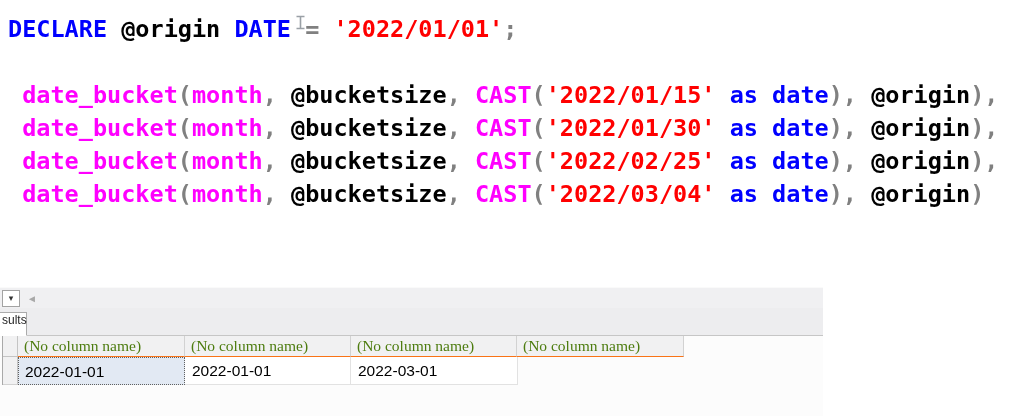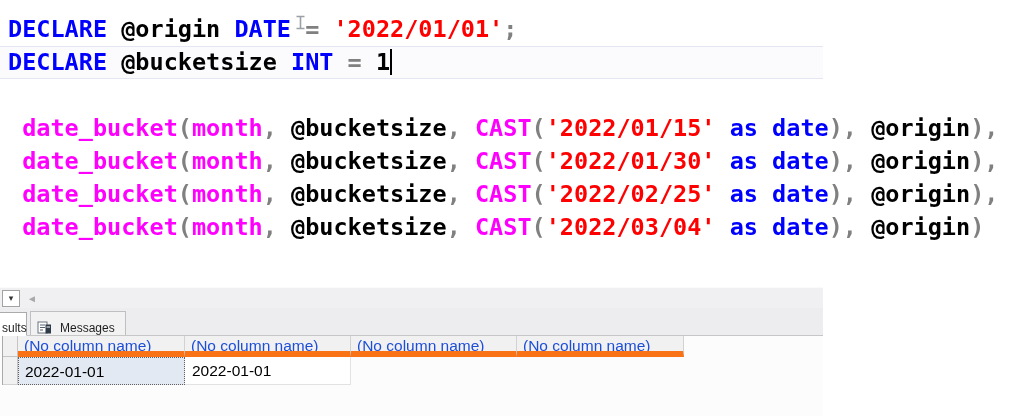--- a/index.html
+++ b/index.html
@@ -24,97 +24,86 @@
                   border-top:1px solid #FAFAFA; }
   #splitter-dropdown { position:absolute; left:2px; top:2px; width:18px; height:17px;
                   background:#fff; border:1px solid #A3A3A3; color:#333;
                   font-size:9px; line-height:15px; text-align:center; cursor:default; }
   #scroll-left { position:absolute; left:27px; top:4px; color:#A8A8A8; font-size:10px;
                   line-height:13px; }
 
   
   #tab-bar { position:relative; width:100%; height:28px; background:#EDEDEF;
              border-bottom:1px solid #C6C6C6; display:flex; align-items:flex-end; }
-  .tab { height:24px; display:flex; align-items:flex-end; font-size:12px; color:#1e1e1e; }
+  .tab { height:24px; display:flex; align-items:flex-start; font-size:12px; color:#1e1e1e; }
   #tab-results { width:27px; background:#ffffff; border-top:1px solid #ABABAB;
                  border-right:1px solid #ABABAB; padding-left:2px;
                  margin-bottom:-1px; border-bottom:1px solid #fff; }
   #tab-messages { margin-left:3px; padding:0 10px 0 6px; background:#F2F2F3;
                   border:1px solid #BFBFBF; border-bottom:none; gap:6px; }
   #tab-messages .lbl { padding-left:2px; }
 
   
   #results-area { position:relative; width:100%; height:80px; background:#FCFCFC; }
   #results-grid { position:absolute; left:2px; top:0; border-left:1px solid #A9A9A9; }
   .g-row { display:flex; }
   .g-cell { flex:none; overflow:hidden; white-space:nowrap; font-size:15.5px; }
-  .g-head { height:21px; line-height:20px; background:#F1F1F2; color:#1d4ed8;
-            border-right:1px solid #D2D2D2; border-bottom:6px solid #f97316;
-            padding-left:6px; }
+  .g-head { height:21px; line-height:20px; background:#F1F1F2; color:#4d7c0f;
+            border-right:1px solid #D2D2D2; border-bottom:1px solid #f97316;
+            padding-left:6px;font-family:Liberation Serif, serif; }
   .g-corner { height:21px; background:#F1F1F2; border-right:1px solid #C4C4C4;
               border-bottom:1px solid #C4C4C4; }
   .g-rowhead { height:28px; background:#F1F1F2; border-right:1px solid #C4C4C4;
                border-bottom:1px solid #D2D2D2; }
   .g-data { height:28px; line-height:27px; background:#fff; color:#000;
             border-right:1px solid #E2E2E2; border-bottom:1px solid #E2E2E2;
             padding-left:7px; }
   .g-data.selected { background:#E2E9F3; border:1px dotted #606060; padding-left:6px; }
 </style>
 </head>
 <body>
 
 <div id="app">
 
   <div id="editor">
     <div id="code-area">
         <div class="code-line"><span style="color: rgb(0, 0, 255);">DECLARE</span><span style="color: rgb(0, 0, 0);"> @origin </span><span style="color: rgb(0, 0, 255);">DATE</span><span style="color: rgb(0, 0, 0);"> </span><span style="color: rgb(128, 128, 128);">=</span><span style="color: rgb(0, 0, 0);"> </span><span style="color: rgb(255, 0, 0);">'2022/01/01'</span><span style="color: rgb(128, 128, 128);">;</span></div>
-        <div class="code-line current"><span style="color: rgb(0, 0, 255);">DECLARE</span><span style="color: rgb(0, 0, 0);"> @bucketsize </span><span style="color: rgb(0, 0, 255);">INT</span><span style="color: rgb(0, 0, 0);"> </span><span style="color: rgb(128, 128, 128);">=</span><span style="color: rgb(0, 0, 0);"> 1</span><span class="caret"></span></div>
         <div class="code-line"></div>
         <div class="code-line"><span style="color: rgb(0, 0, 0);"> </span><span style="color: rgb(255, 0, 255);">date_bucket</span><span style="color: rgb(128, 128, 128);">(</span><span style="color: rgb(255, 0, 255);">month</span><span style="color: rgb(128, 128, 128);">,</span><span style="color: rgb(0, 0, 0);"> @bucketsize</span><span style="color: rgb(128, 128, 128);">,</span><span style="color: rgb(0, 0, 0);"> </span><span style="color: rgb(255, 0, 255);">CAST</span><span style="color: rgb(128, 128, 128);">(</span><span style="color: rgb(255, 0, 0);">'2022/01/15'</span><span style="color: rgb(0, 0, 0);"> </span><span style="color: rgb(0, 0, 255);">as</span><span style="color: rgb(0, 0, 0);"> </span><span style="color: rgb(0, 0, 255);">date</span><span style="color: rgb(128, 128, 128);">),</span><span style="color: rgb(0, 0, 0);"> @origin</span><span style="color: rgb(128, 128, 128);">),</span></div>
         <div class="code-line"><span style="color: rgb(0, 0, 0);"> </span><span style="color: rgb(255, 0, 255);">date_bucket</span><span style="color: rgb(128, 128, 128);">(</span><span style="color: rgb(255, 0, 255);">month</span><span style="color: rgb(128, 128, 128);">,</span><span style="color: rgb(0, 0, 0);"> @bucketsize</span><span style="color: rgb(128, 128, 128);">,</span><span style="color: rgb(0, 0, 0);"> </span><span style="color: rgb(255, 0, 255);">CAST</span><span style="color: rgb(128, 128, 128);">(</span><span style="color: rgb(255, 0, 0);">'2022/01/30'</span><span style="color: rgb(0, 0, 0);"> </span><span style="color: rgb(0, 0, 255);">as</span><span style="color: rgb(0, 0, 0);"> </span><span style="color: rgb(0, 0, 255);">date</span><span style="color: rgb(128, 128, 128);">),</span><span style="color: rgb(0, 0, 0);"> @origin</span><span style="color: rgb(128, 128, 128);">),</span></div>
         <div class="code-line"><span style="color: rgb(0, 0, 0);"> </span><span style="color: rgb(255, 0, 255);">date_bucket</span><span style="color: rgb(128, 128, 128);">(</span><span style="color: rgb(255, 0, 255);">month</span><span style="color: rgb(128, 128, 128);">,</span><span style="color: rgb(0, 0, 0);"> @bucketsize</span><span style="color: rgb(128, 128, 128);">,</span><span style="color: rgb(0, 0, 0);"> </span><span style="color: rgb(255, 0, 255);">CAST</span><span style="color: rgb(128, 128, 128);">(</span><span style="color: rgb(255, 0, 0);">'2022/02/25'</span><span style="color: rgb(0, 0, 0);"> </span><span style="color: rgb(0, 0, 255);">as</span><span style="color: rgb(0, 0, 0);"> </span><span style="color: rgb(0, 0, 255);">date</span><span style="color: rgb(128, 128, 128);">),</span><span style="color: rgb(0, 0, 0);"> @origin</span><span style="color: rgb(128, 128, 128);">),</span></div>
         <div class="code-line"><span style="color: rgb(0, 0, 0);"> </span><span style="color: rgb(255, 0, 255);">date_bucket</span><span style="color: rgb(128, 128, 128);">(</span><span style="color: rgb(255, 0, 255);">month</span><span style="color: rgb(128, 128, 128);">,</span><span style="color: rgb(0, 0, 0);"> @bucketsize</span><span style="color: rgb(128, 128, 128);">,</span><span style="color: rgb(0, 0, 0);"> </span><span style="color: rgb(255, 0, 255);">CAST</span><span style="color: rgb(128, 128, 128);">(</span><span style="color: rgb(255, 0, 0);">'2022/03/04'</span><span style="color: rgb(0, 0, 0);"> </span><span style="color: rgb(0, 0, 255);">as</span><span style="color: rgb(0, 0, 0);"> </span><span style="color: rgb(0, 0, 255);">date</span><span style="color: rgb(128, 128, 128);">),</span><span style="color: rgb(0, 0, 0);"> @origin</span><span style="color: rgb(128, 128, 128);">)</span></div>
       </div>
     <svg id="ibeam" width="13" height="15" viewBox="0 0 13 15">
       <path d="M2.5 1.5 H10.5 M6.5 1.5 V13.5 M2.5 13.5 H10.5" stroke="#9aa0a6" stroke-width="1.6" fill="none"></path>
     </svg>
   </div>
 
   <div id="scroll-strip">
     <div id="splitter-dropdown">▾</div>
     <div id="scroll-left">◄</div>
   </div>
 
   <div id="tab-bar">
     <div class="tab" id="tab-results">
       <span>sults</span>
     </div>
-    <div class="tab" id="tab-messages">
-      <svg width="15" height="15" viewBox="0 0 15 15">
-        <rect x="1" y="2" width="9" height="11" fill="#ffffff" stroke="#6b7280" stroke-width="1"></rect>
-        <line x1="3" y1="5" x2="8" y2="5" stroke="#54606e" stroke-width="1"></line>
-        <line x1="3" y1="7.5" x2="8" y2="7.5" stroke="#54606e" stroke-width="1"></line>
-        <line x1="3" y1="10" x2="6" y2="10" stroke="#54606e" stroke-width="1"></line>
-        <rect x="8.5" y="4.5" width="5.5" height="9" fill="#2e3a48"></rect>
-        <line x1="9.5" y1="7" x2="13" y2="7" stroke="#ffffff" stroke-width="1"></line>
-      </svg>
-      <span class="lbl">Messages</span>
-    </div>
   </div>
 
   <div id="results-area">
     <div id="results-grid">
         <div class="g-row">
           <div class="g-cell g-corner" style="width: 15px;"></div>
           <div class="g-cell g-head" style="width: 167px;">(No column name)</div>
           <div class="g-cell g-head" style="width: 166px;">(No column name)</div>
           <div class="g-cell g-head" style="width: 166px;">(No column name)</div>
           <div class="g-cell g-head" style="width: 167px;">(No column name)</div>
         </div>
         <div class="g-row">
           <div class="g-cell g-rowhead" style="width: 15px;"></div>
           <div class="g-cell g-data selected" style="background: rgb(226, 233, 243); width: 167px;">2022-01-01</div>
           <div class="g-cell g-data" style="width: 166px;">2022-01-01</div>
+          <div class="g-cell g-data" style="width: 167px;">2022-03-01</div>
         </div>
       </div>
   </div>
 
 </div>
 
 </body></html>

